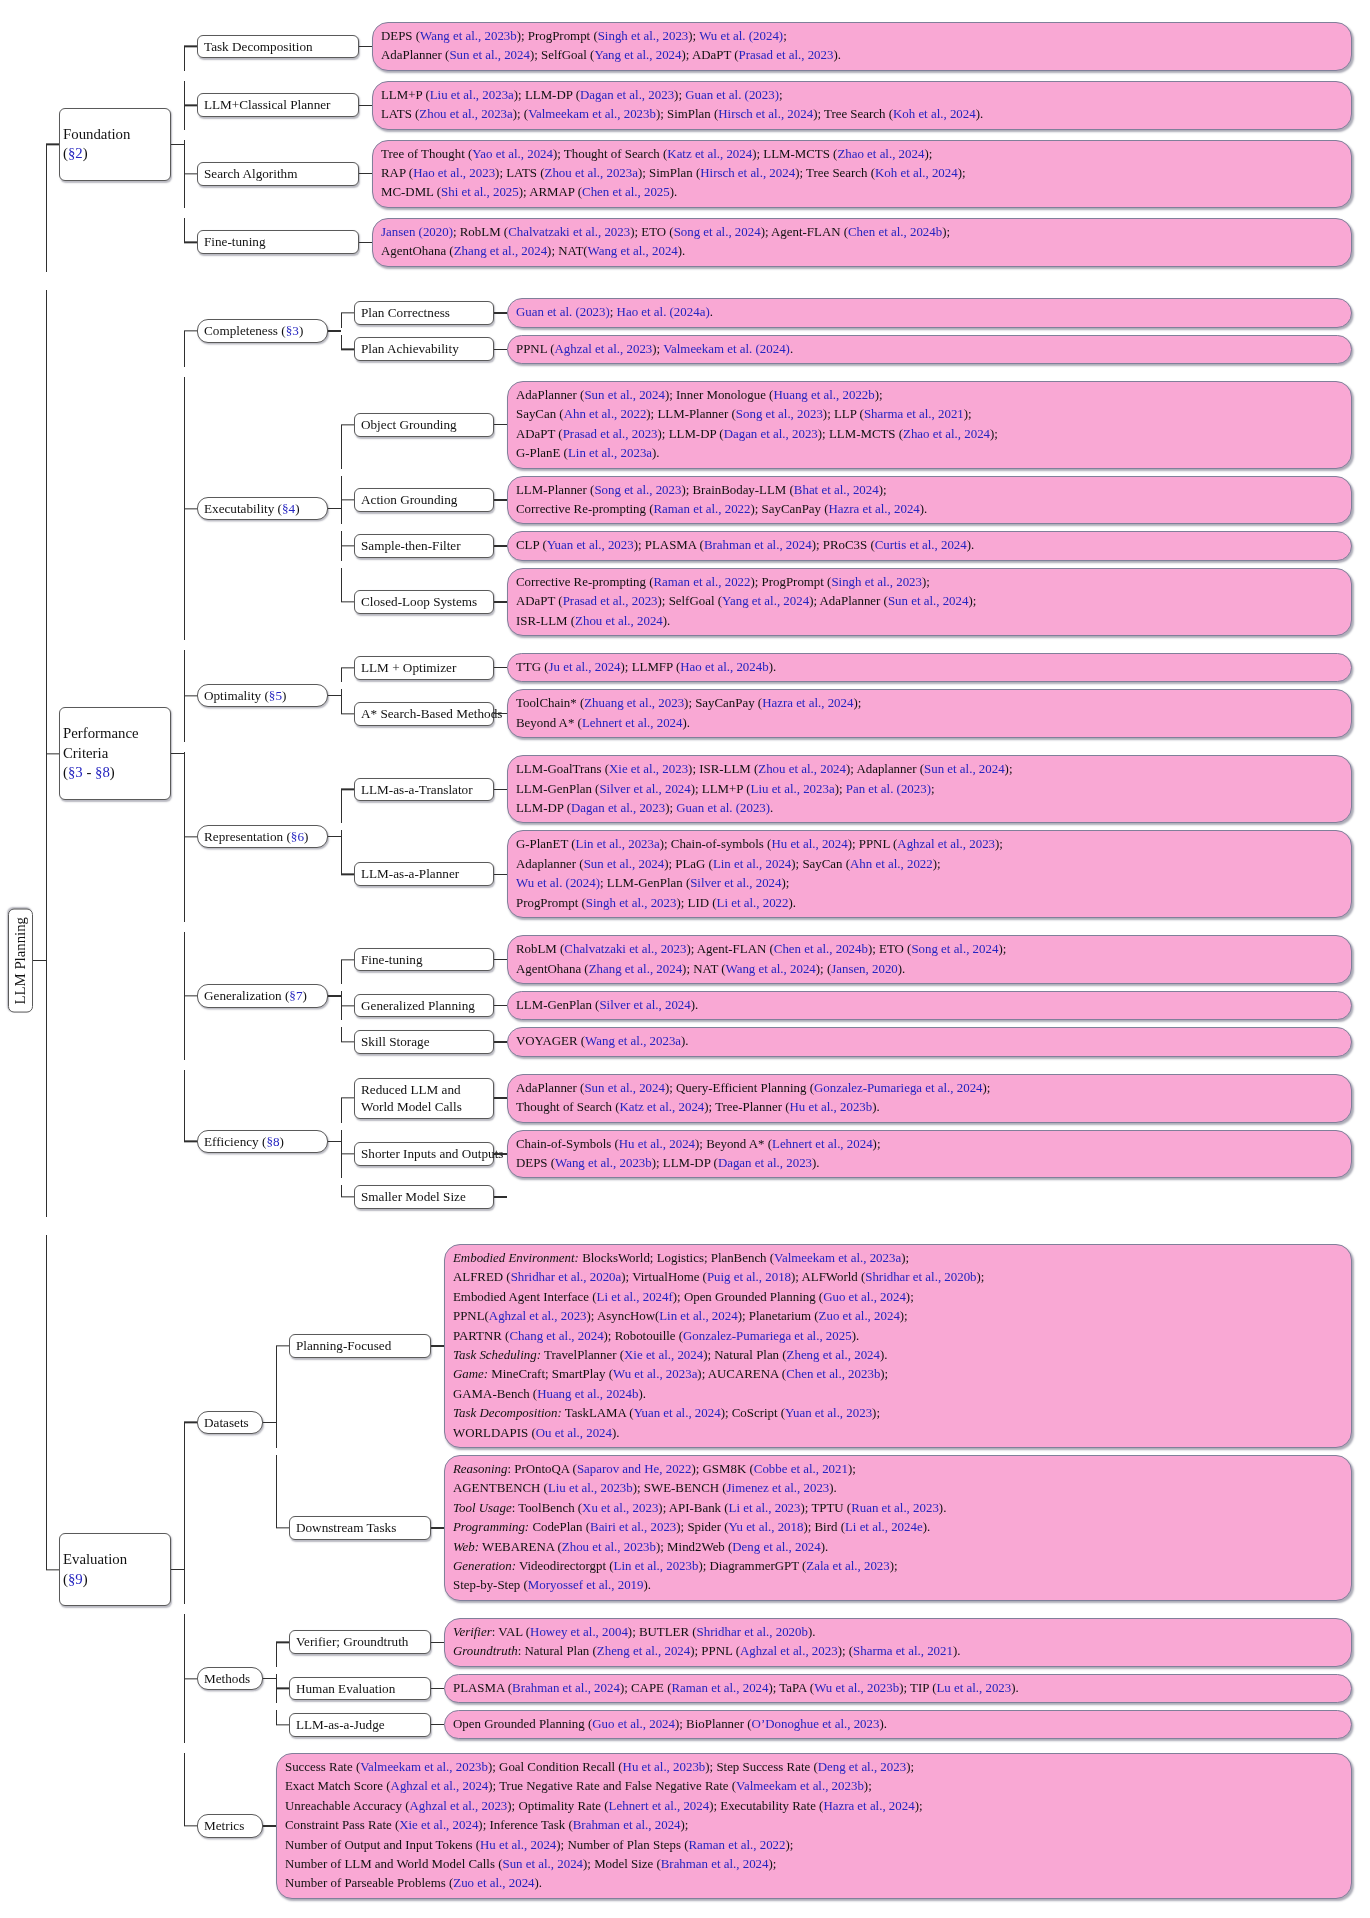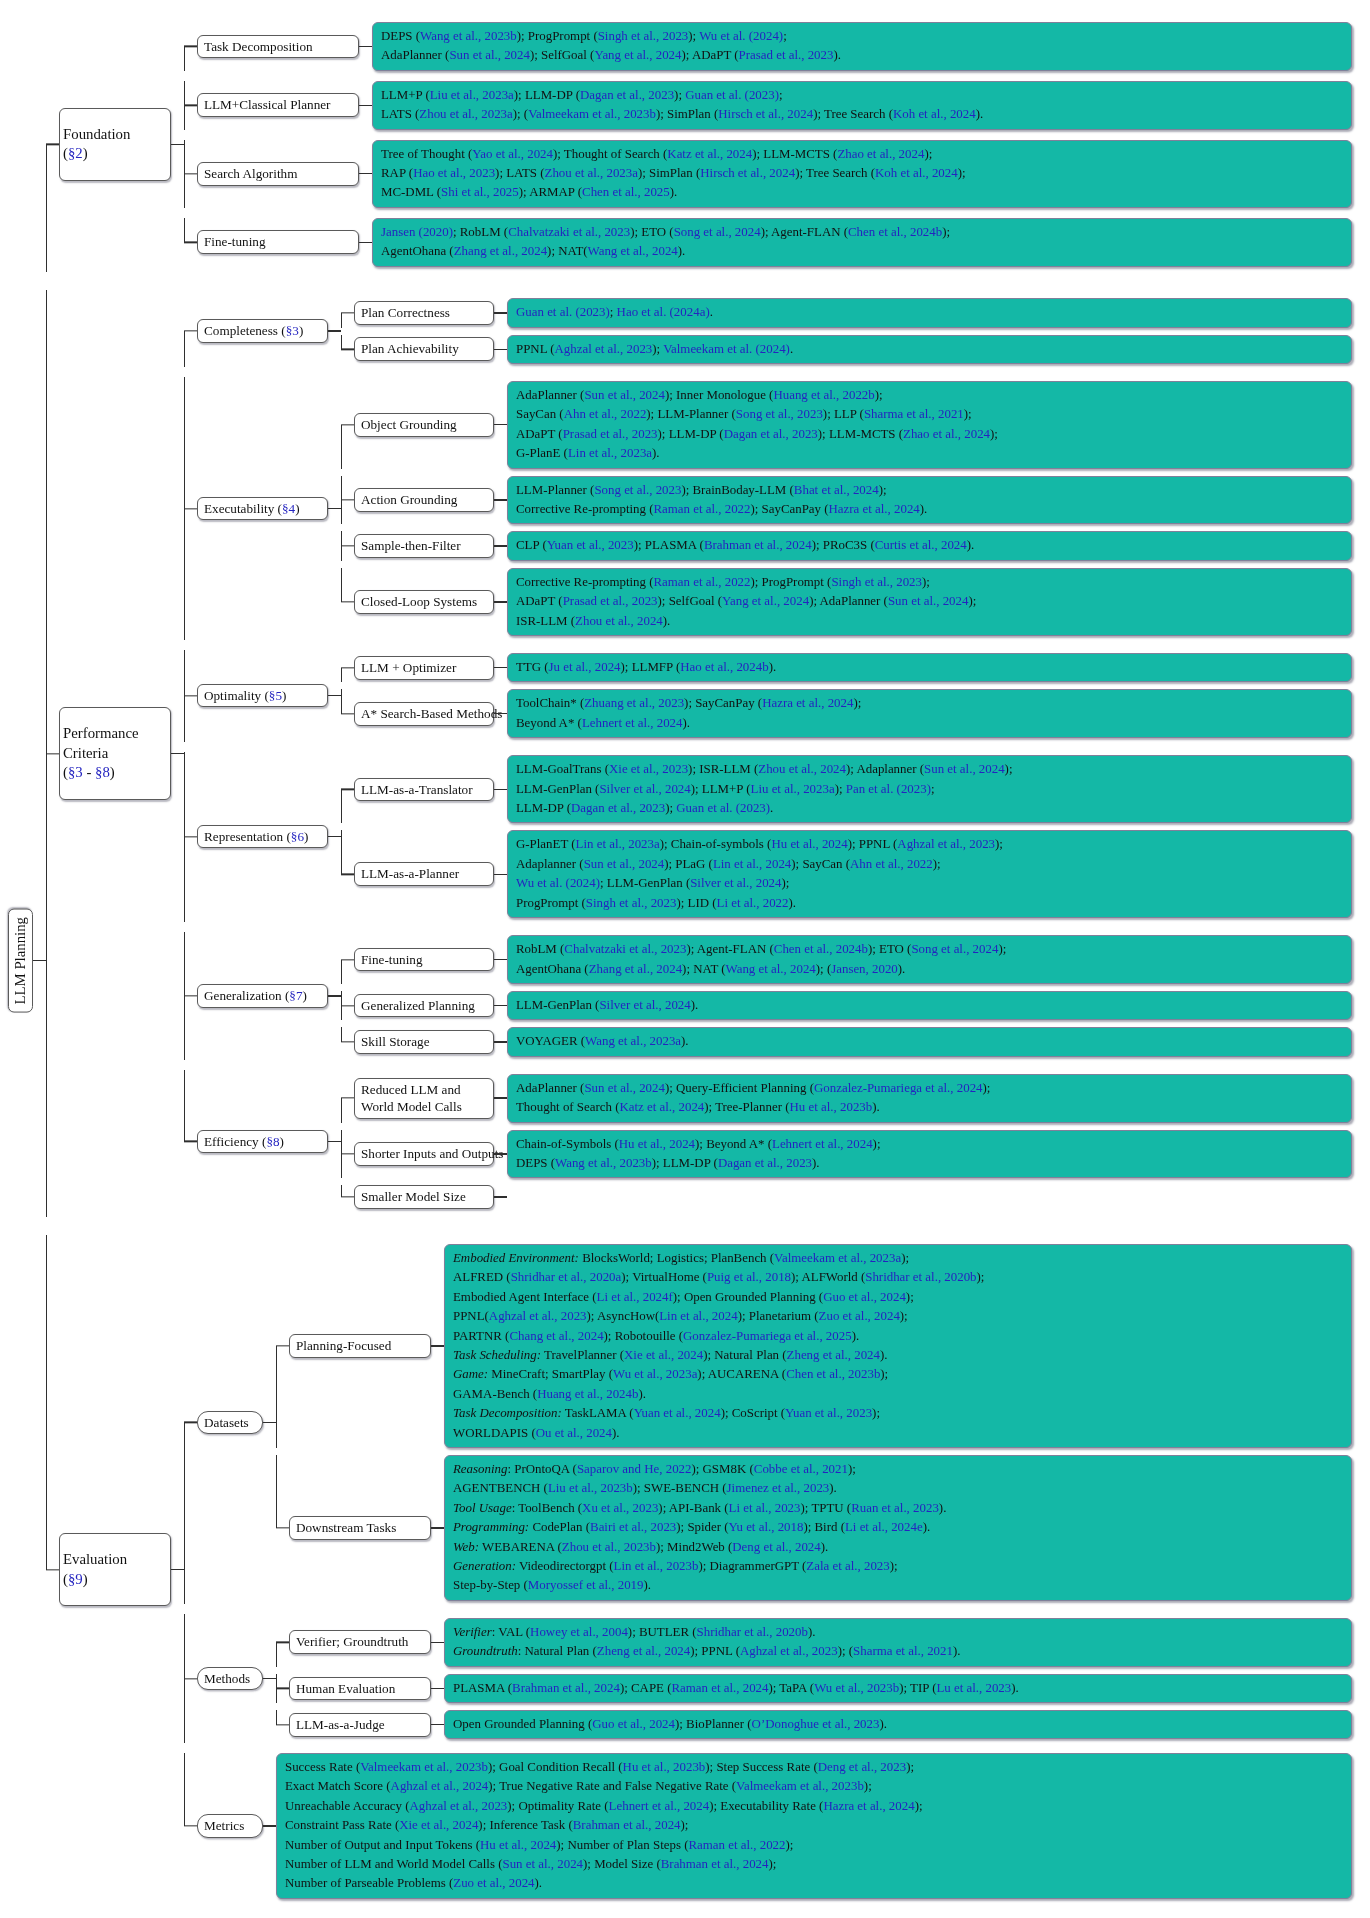--- a/index.html
+++ b/index.html
@@ -19,25 +19,25 @@
   .d2 { margin:5px 0; }
   .d3 { margin:3.5px 0; }
   .stub { flex:none; width:13px; height:1.3px; background:#2f2f2f; }
   .node-box { flex:none; background:#fff; border:1px solid #5a5a5a; border-radius:6px;
               padding:2px 6px; font-size:13.2px; line-height:17.6px;
               box-shadow:1px 1.5px 1.5px rgba(80,80,100,.4); }
   .node-line { white-space:nowrap; }
   .lvl1 { width:112px; text-align:left; font-size:14.8px; line-height:19.5px; padding:16px 3px; }
   .root { writing-mode:vertical-rl; transform:rotate(180deg); font-size:14.8px; padding:7px 3px; line-height:17px; text-align:center; }
   .w-f  { width:162px; }
-  .w-pm { width:131px; }
+  .w-pm { width:131px;border-radius:11px; }
   .w-pl { width:140px; }
   .w-em { width:66px;border-radius:11px; }
   .w-el { width:142px; }
-  .leaf-box { flex:1; min-width:0; background:#14b8a6; border:1px solid #80809a; border-radius:6px;
+  .leaf-box { flex:1; min-width:0; background:#f9a8d4; border:1px solid #80809a; border-radius:16px;
               padding:4px 8px; font-size:12.9px; line-height:19.4px;
               box-shadow:1.5px 2px 2px rgba(70,70,95,.45); }
   .cite { color:#2424C0; }
   .ital { font-style:italic; }
 </style>
 </head>
 <body>
 
 <div id="page">
     <div class="branch">

